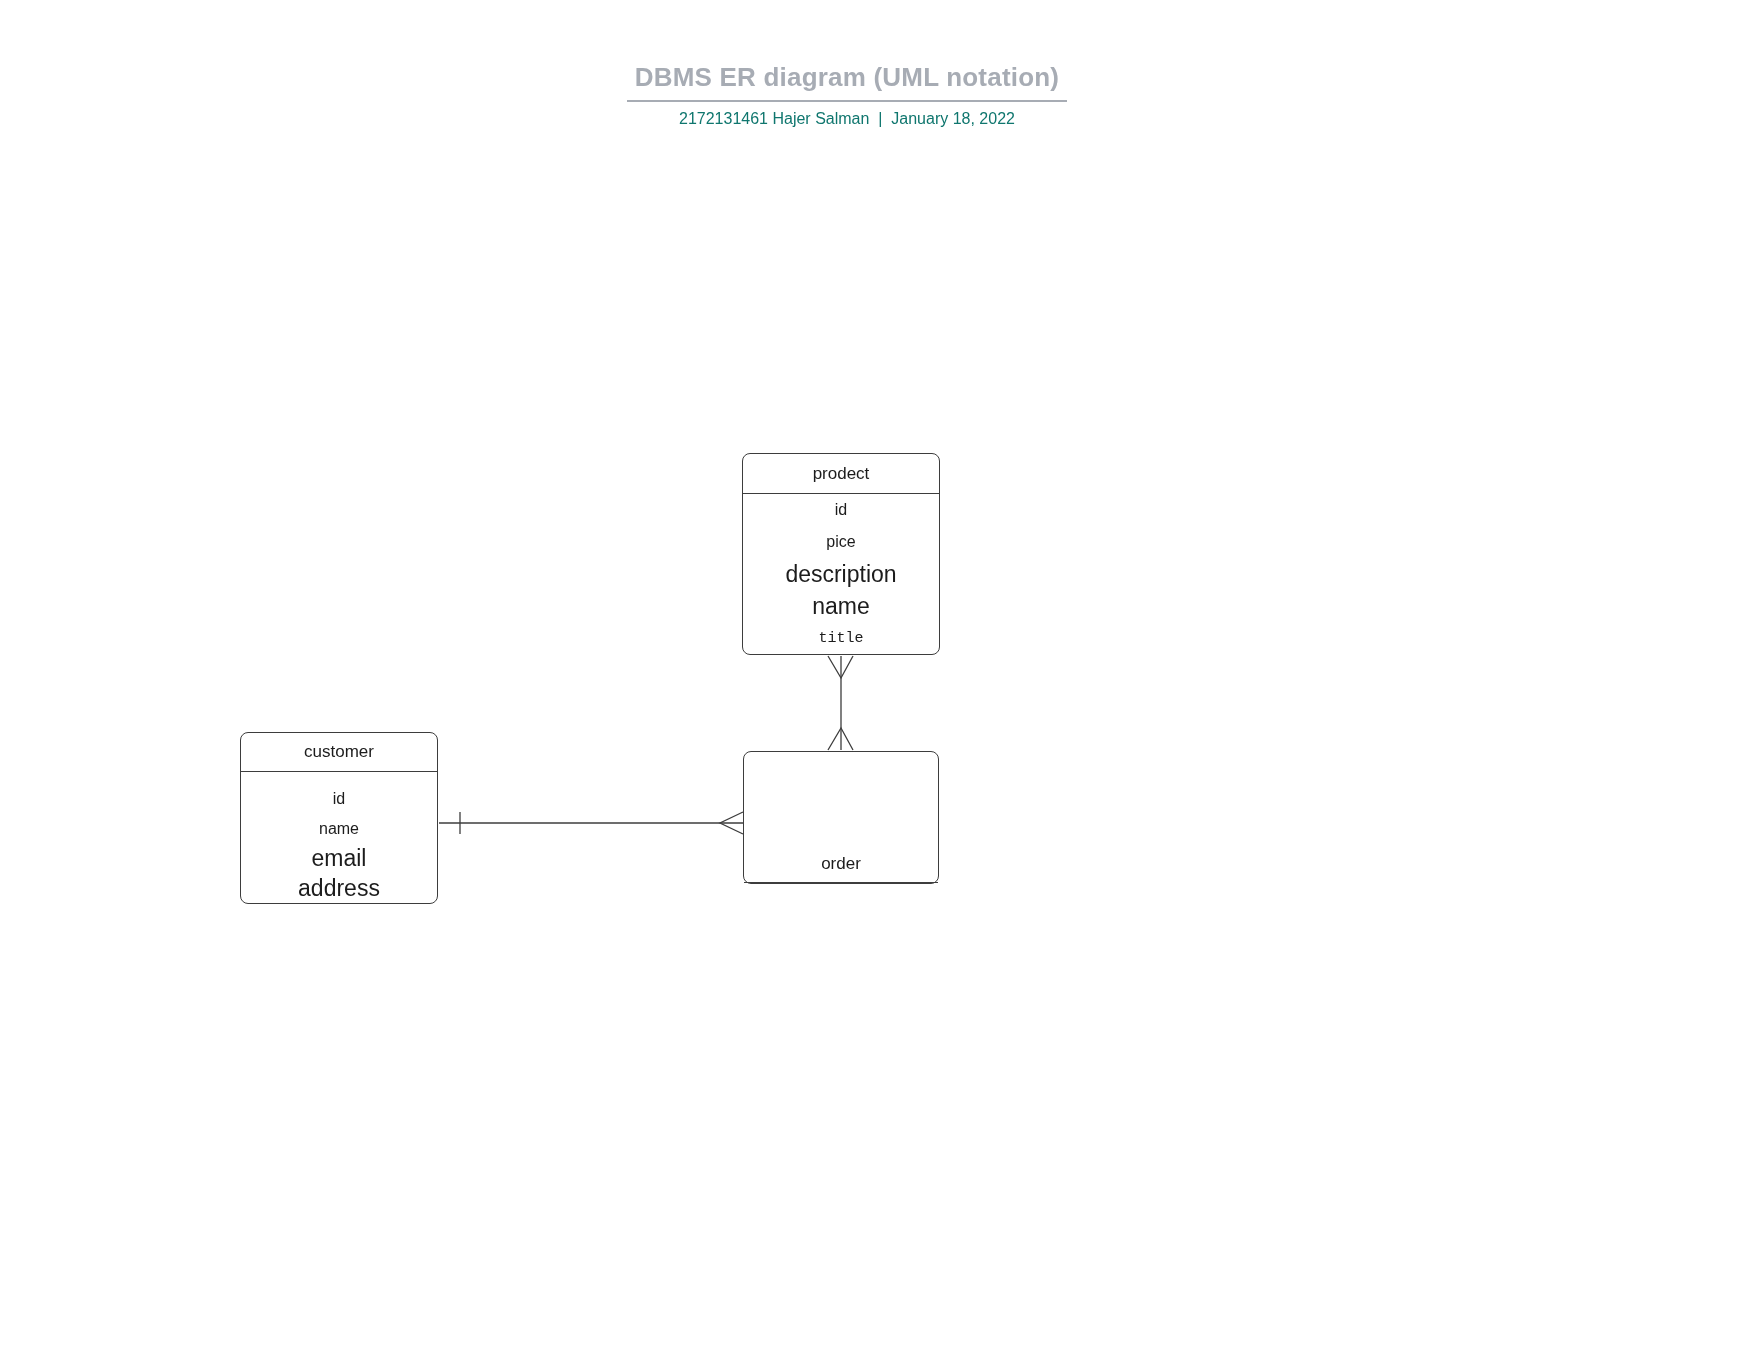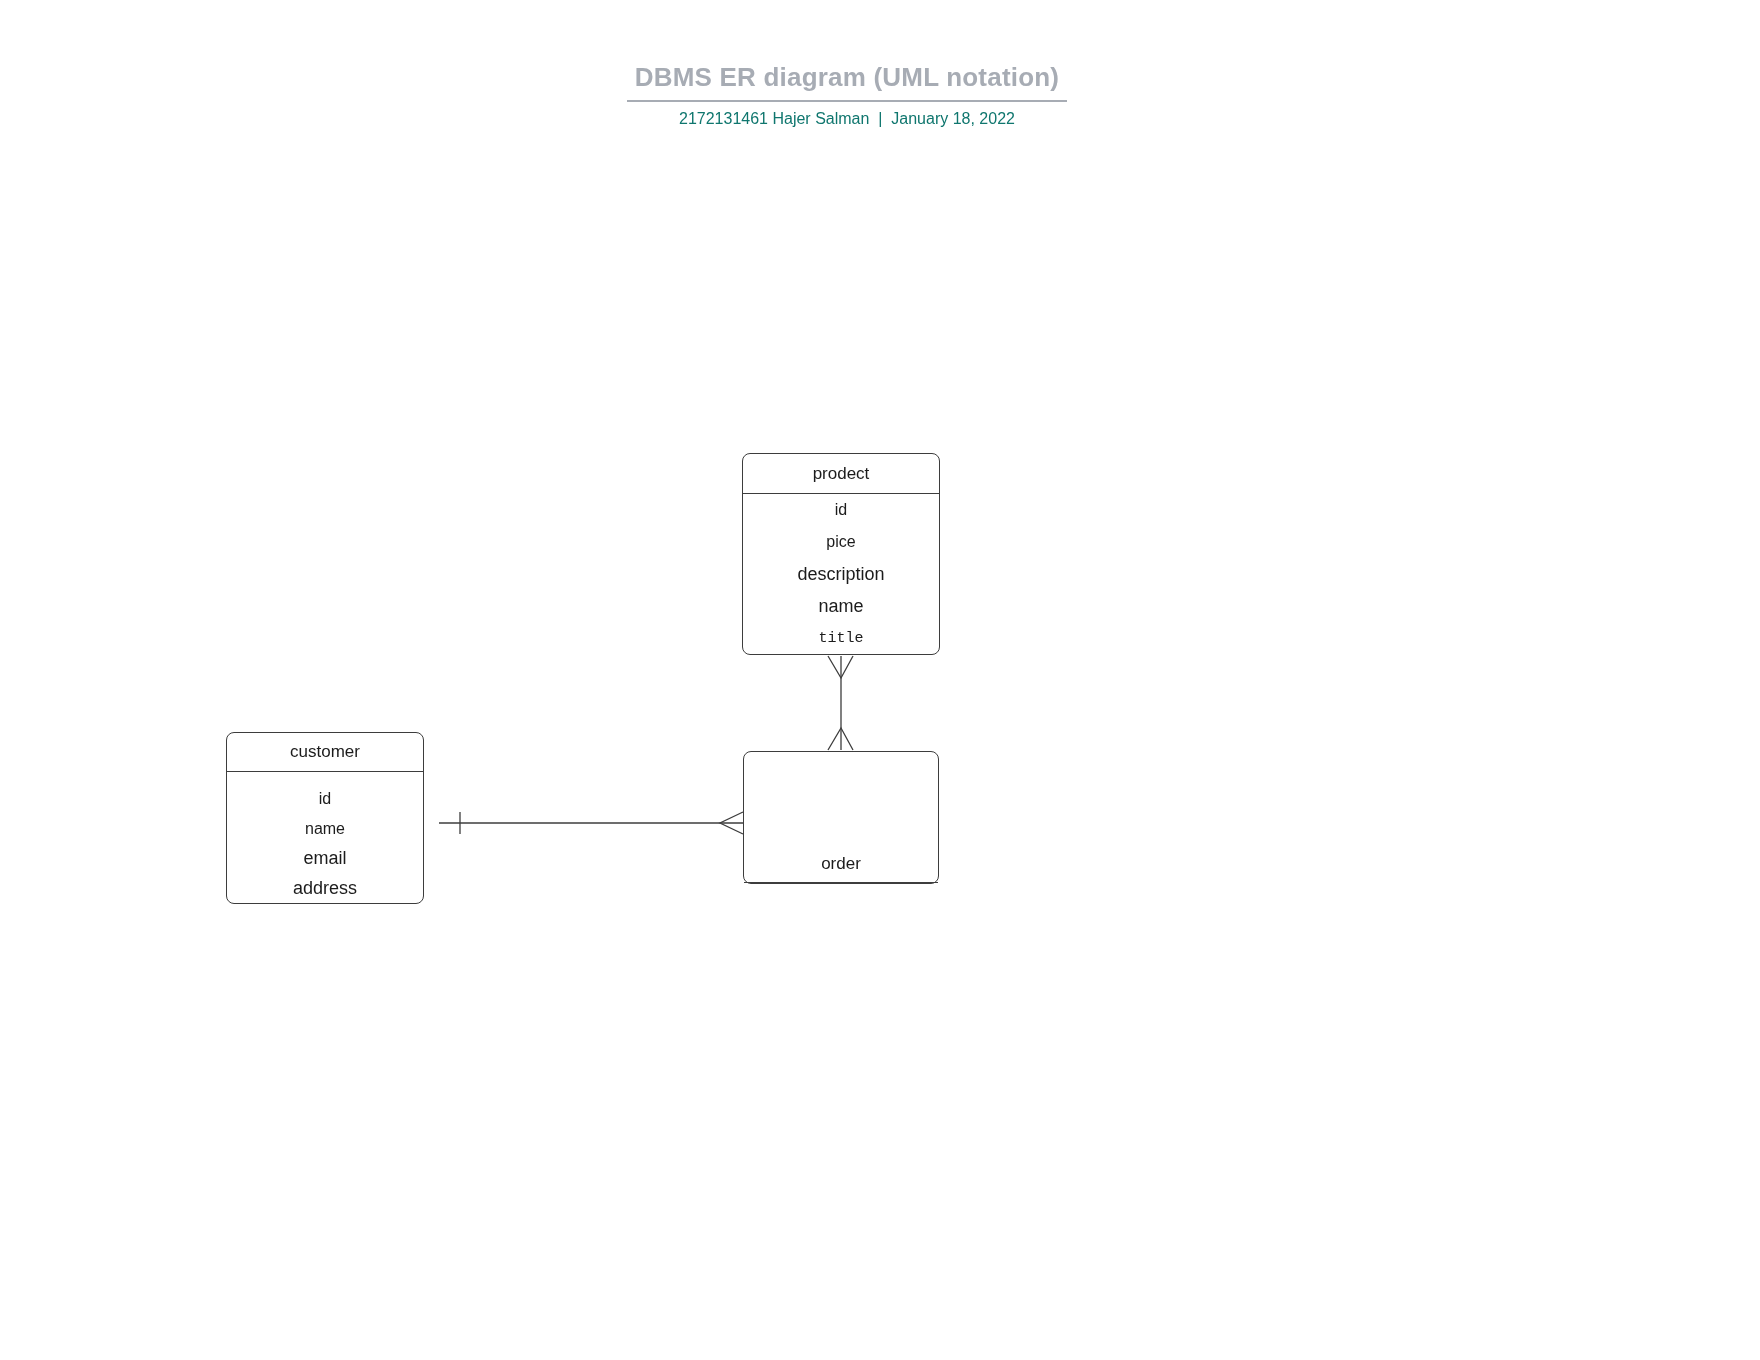--- a/index.html
+++ b/index.html
@@ -66,21 +66,21 @@
     flex-direction: column;
   }
   .field {
     flex: 1 1 0;
     display: flex;
     align-items: center;
     justify-content: center;
     white-space: nowrap;
   }
   .field.plain    { font-size: 16px; }
-  .field.emphasis { font-size: 18px; }
+  .field.emphasis { font-size: 23px; }
   .field.mono     { font-size: 15px; font-family: "Liberation Mono", "DejaVu Sans Mono", monospace; }
 
   
   #rel-layer {
     position: absolute;
     left: 0;
     top: 0;
     pointer-events: none;
   }
   #rel-layer g { pointer-events: stroke; }
@@ -114,21 +114,21 @@
     <div class="entity-header" style="height:39px;">prodect</div>
     <div class="entity-fields">
       <div class="field plain">id</div>
       <div class="field plain">pice</div>
       <div class="field emphasis">description</div>
       <div class="field emphasis">name</div>
       <div class="field mono">title</div>
     </div>
   </div>
 
-  <div class="entity" style="left:226px; top:732px; width:198px; height:172px;gap:12px;">
+  <div class="entity" style="left:240px; top:732px; width:198px; height:172px;gap:12px;">
     <div class="entity-header" style="height:38px;">customer</div>
     <div class="entity-fields">
       <div class="field plain">id</div>
       <div class="field plain">name</div>
       <div class="field emphasis">email</div>
       <div class="field emphasis">address</div>
     </div>
   </div>
 
   <div class="entity" style="left:743px; top:751px; width:196px; height:133px;justify-content:flex-end;">

